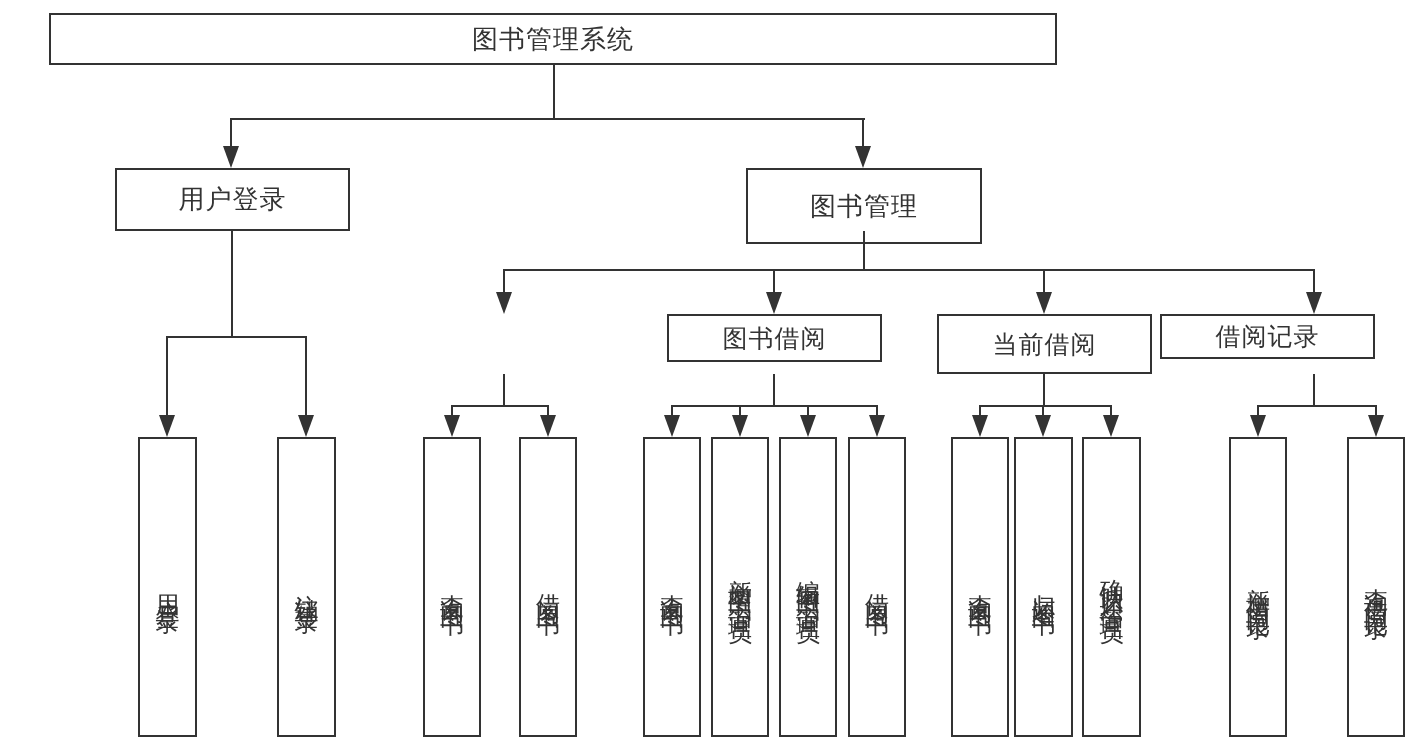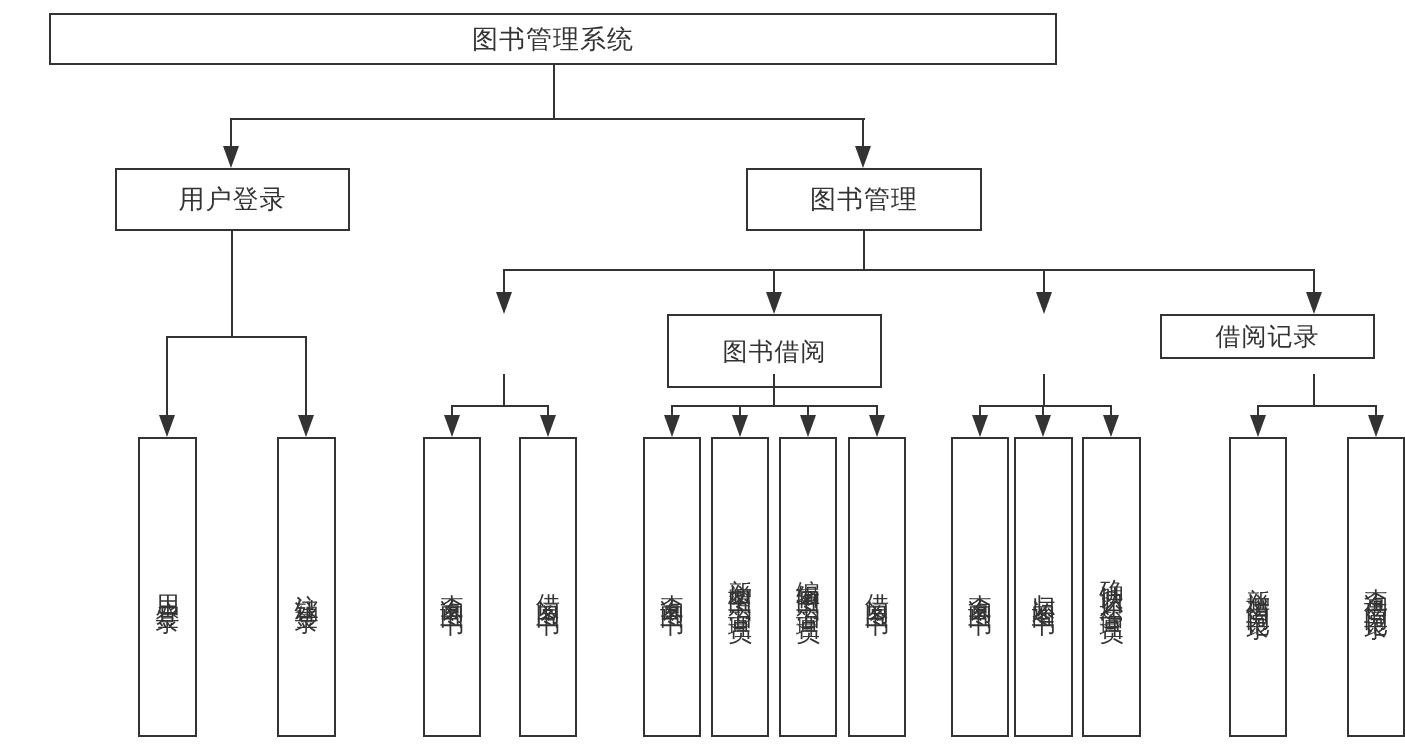--- a/index.html
+++ b/index.html
@@ -46,29 +46,32 @@
 <div class="canvas">
 
   <div class="box hbox" style="left:15px;top:13px;width:1008px;height:52px;">
     <span>图书管理系统</span>
   </div>
 
   <div class="box hbox" style="left:81px;top:168px;width:235px;height:63px;">
     <span>用户登录</span>
   </div>
 
-  <div class="box hbox" style="left:712px;top:168px;width:236px;height:63px;">
+  <div class="box hbox" style="left:712px;top:168px;width:236px;height:76px;">
     <span>图书管理</span>
   </div>
 
 
-  <div class="box hbox l3" style="left:633px;top:314px;width:215px;height:74px;">
+  <div class="box hbox l3" style="left:633px;top:314px;width:215px;height:48px;">
     <span>图书借阅</span>
   </div>
 
+  <div class="box hbox l3" style="left:903px;top:314px;width:215px;height:60px;">
+    <span>当前借阅</span>
+  </div>
 
   <div class="box hbox l3" style="left:1126px;top:314px;width:215px;height:45px;">
     <span>借阅记录</span>
   </div>
 
   <div class="box vbox" style="left:104px;top:437px;width:59px;height:300px;">
     <span>用户登录</span>
   </div>
   <div class="box vbox" style="left:243px;top:437px;width:59px;height:300px;">
     <span>注销登录</span>

